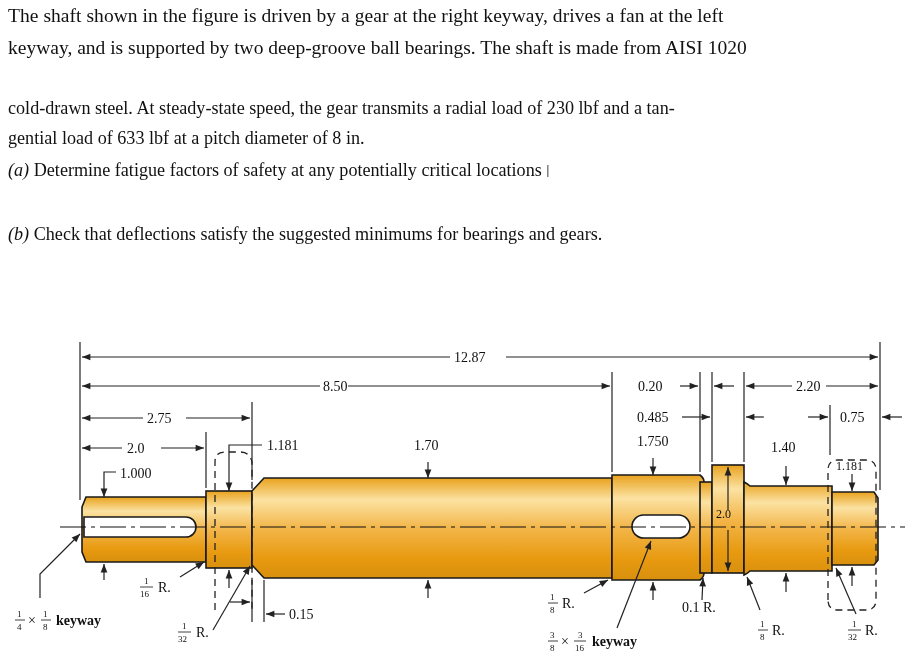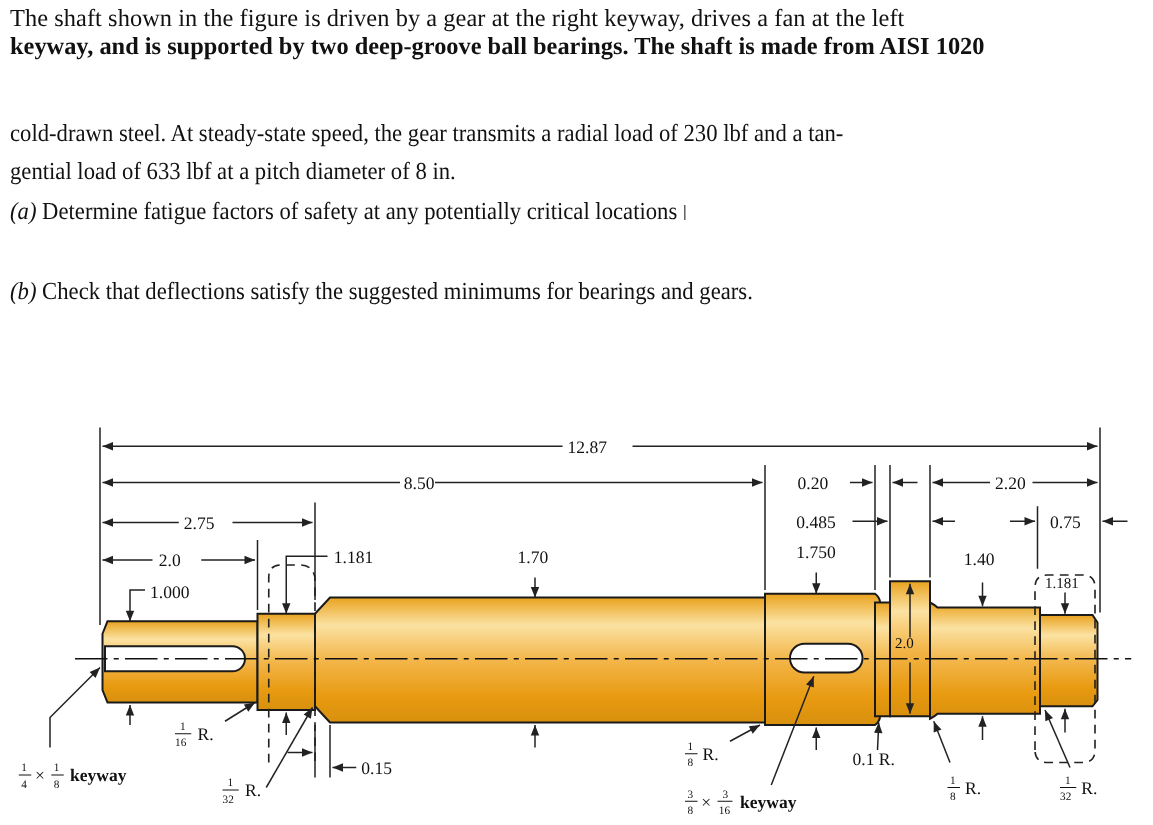--- a/index.html
+++ b/index.html
@@ -1,20 +1,20 @@
 <!DOCTYPE html>
 <html><head>
 <meta charset="utf-8">
 <style>
   html, body { margin:0; padding:0; background:#ffffff; }
   body { width:922px; height:660px; position:relative; overflow:hidden;
          font-family:"Liberation Serif", "DejaVu Serif", serif; color:#111; }
   .p { position:absolute; left:8px; font-size:19.5px; line-height:24px; white-space:nowrap; margin:0; }
   .p1 { top:4px; letter-spacing:0.05px; }
-  .p2 { top:26px;font-weight:bold; }
+  .p2 { top:36px; }
   .p3 { top:96px; transform:scaleX(0.93); transform-origin:left top; }
   .p4 { top:126px; transform:scaleX(0.93); transform-origin:left top; }
   .p5 { top:158px; transform:scaleX(0.93); transform-origin:left top; }
   .p6 { top:222px; transform:scaleX(0.93); transform-origin:left top; }
   .tick { display:inline-block; width:1px; height:12px; background:#333; margin-left:6px; vertical-align:-1px; }
   svg { position:absolute; left:0; top:0; }
   svg text { font-family:"Liberation Serif", "DejaVu Serif", serif; fill:#111; }
 </style>
 </head>
 <body>

